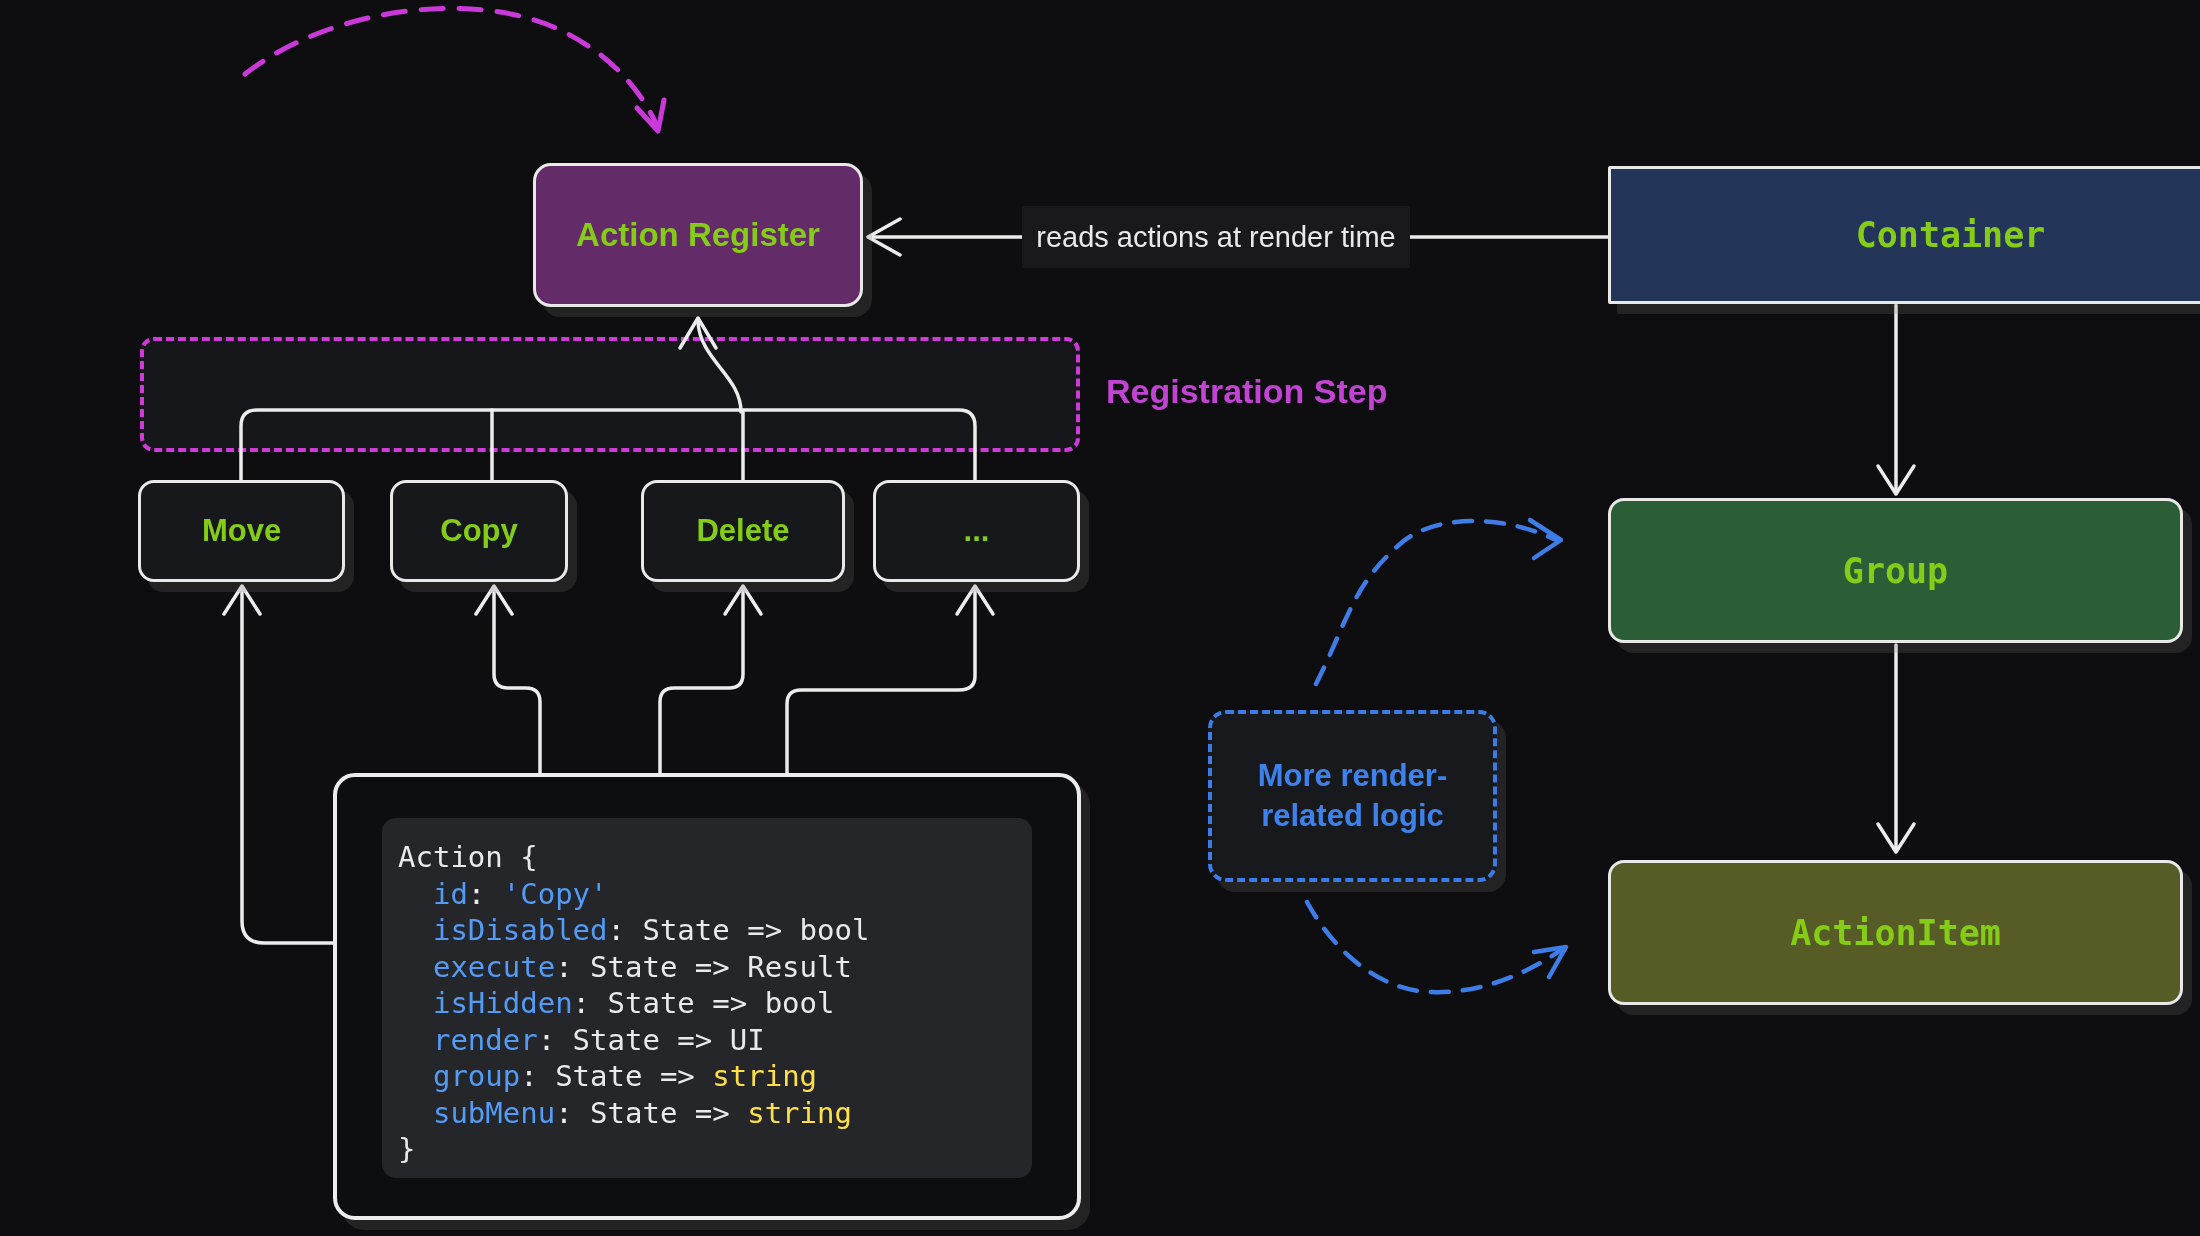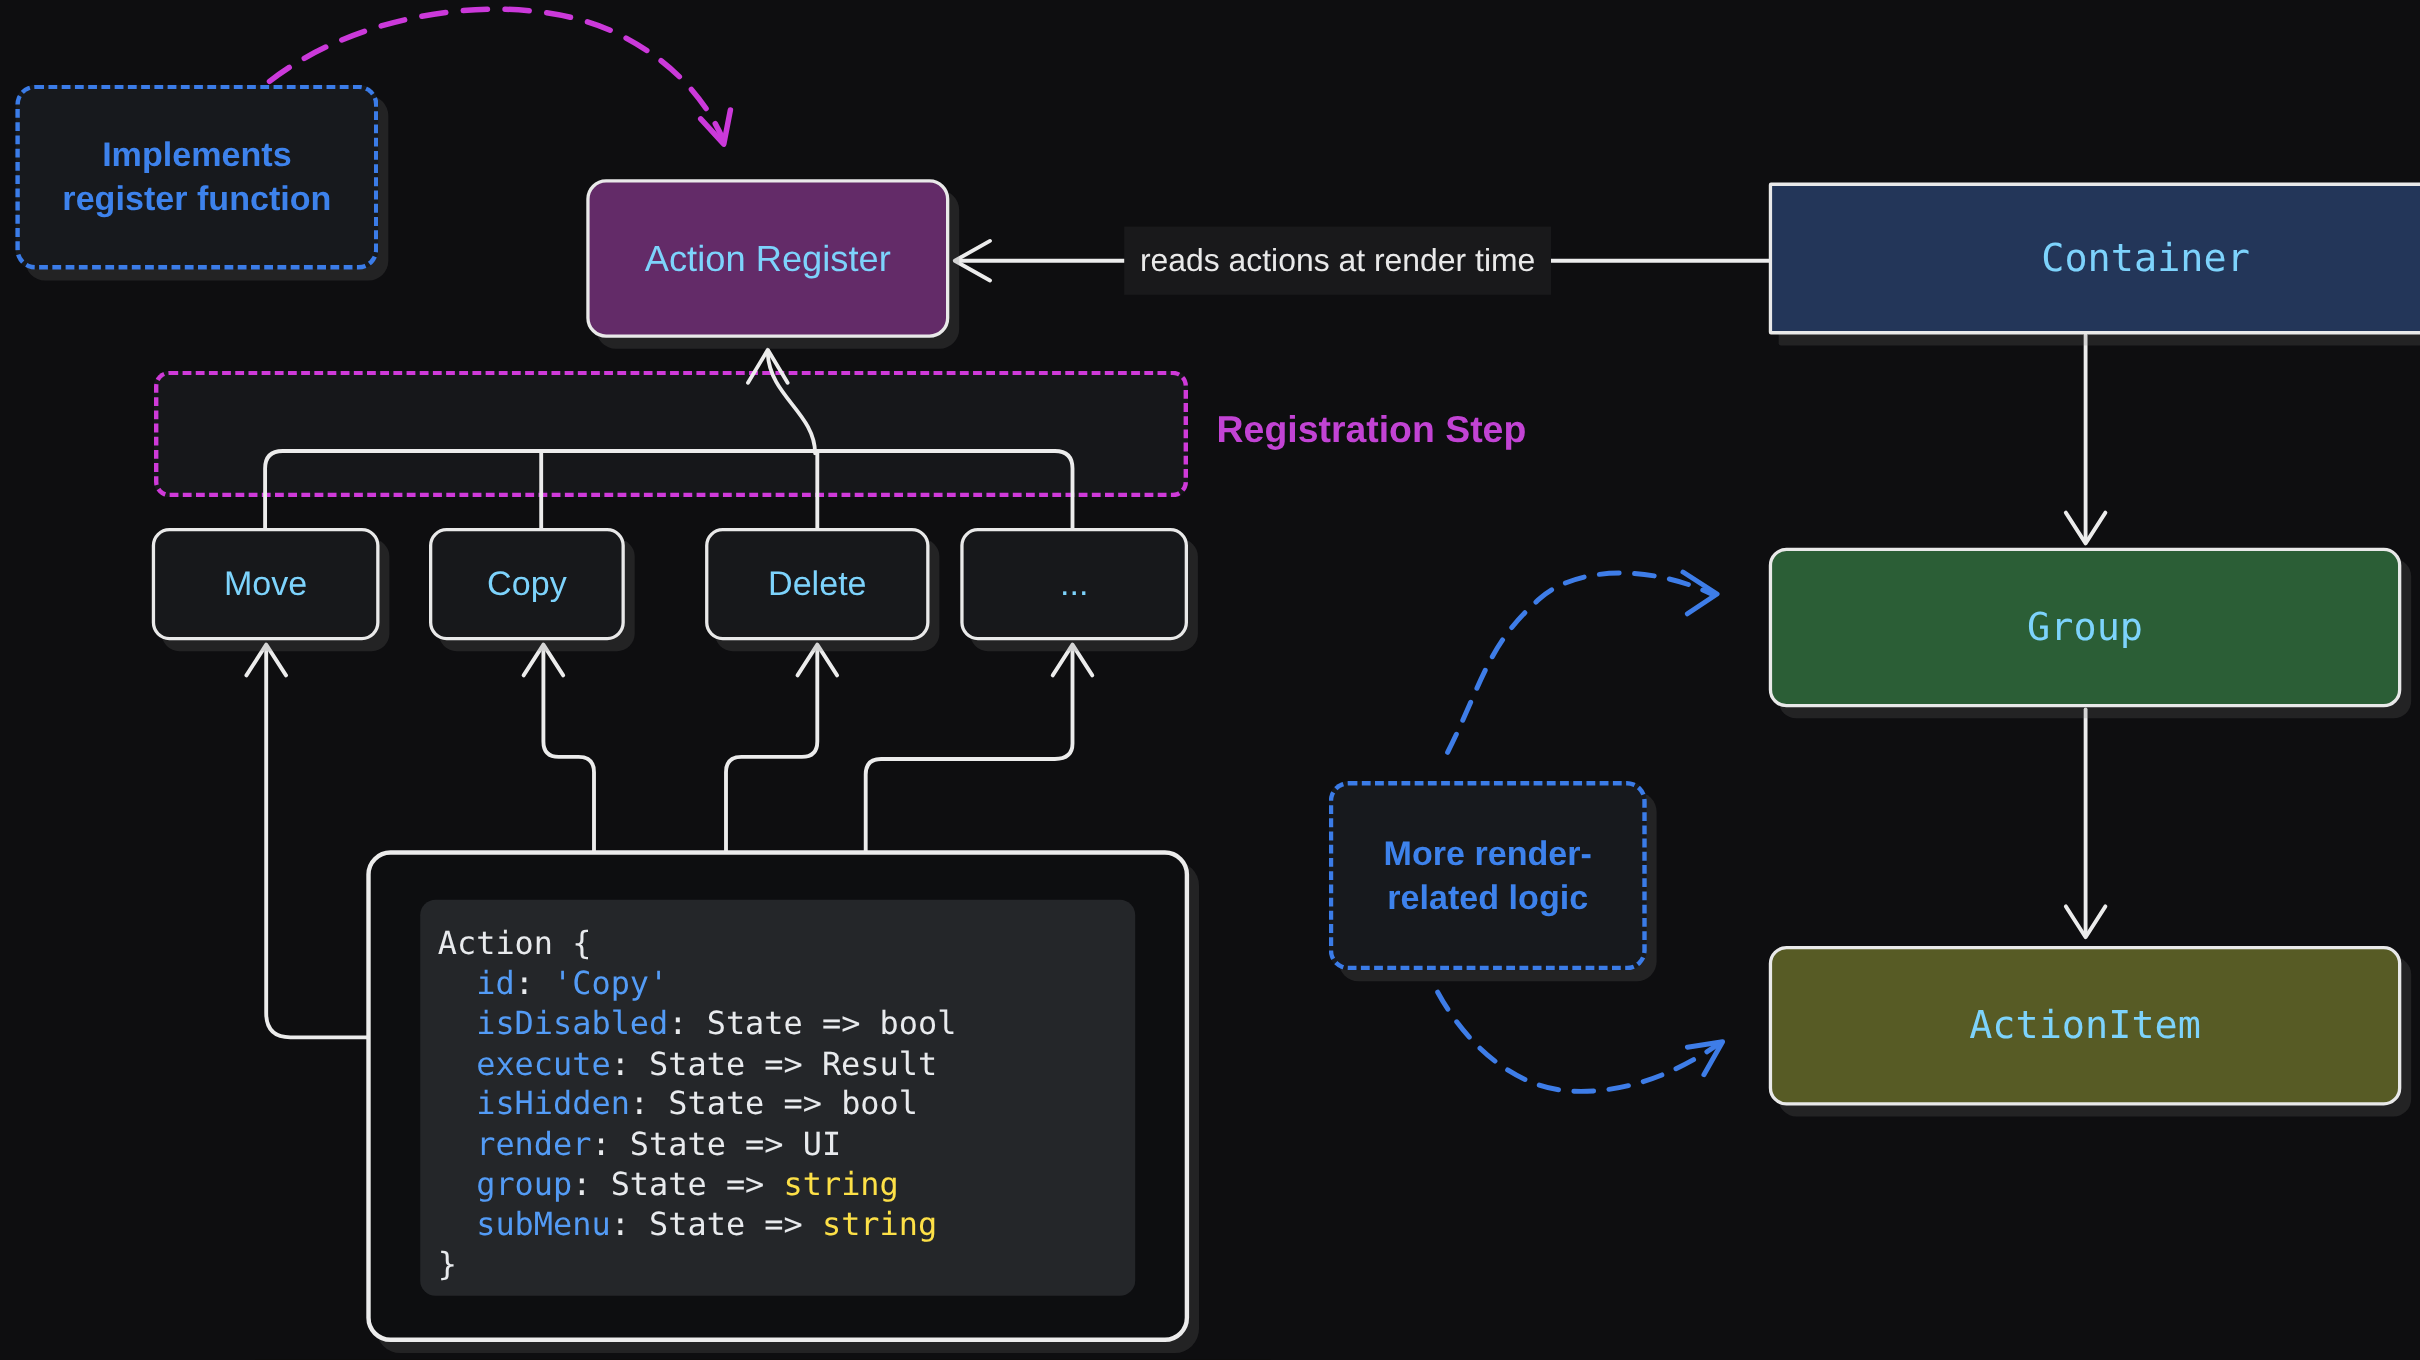--- a/index.html
+++ b/index.html
@@ -10,21 +10,21 @@
   .wires{position:absolute;left:0;top:0;z-index:1;}
   .node{position:absolute;z-index:2;display:flex;align-items:center;justify-content:center;
         text-align:center;box-sizing:border-box;}
   .shadow{box-shadow:9px 10px 0 rgba(118,118,118,0.20);}
   
   .note{border:4px dashed #3b7ce8;border-radius:18px;background:#17191d;color:#3d82ec;
         font-size:31px;line-height:40px;font-weight:bold;flex-direction:column;}
   .note-implements{left:14px;top:77px;width:330px;height:168px;}
   .note-more{left:1208px;top:710px;width:289px;height:172px;}
   
-  .solid{border:3.5px solid #e9e9e9;border-radius:18px;color:#7dd3fc;}
+  .solid{border:3.5px solid #e9e9e9;border-radius:18px;color:#84cc16;font-weight:bold;}
   .n-action-register{left:533px;top:163px;width:330px;height:144px;background:#632b68;font-size:33px;}
   .mono{font-family:"DejaVu Sans Mono",monospace;font-size:35px;}
   .n-container{left:1608px;top:166px;width:685px;height:138px;background:#233659;border-radius:2px;}
   .n-group{left:1608px;top:498px;width:575px;height:145px;background:#2b5e36;border-radius:16px;}
   .n-actionitem{left:1608px;top:860px;width:575px;height:145px;background:#575b25;border-radius:16px;}
   .action-chip{top:480px;height:102px;background:#17181b;border-radius:16px;font-size:31px;}
   .n-move{left:138px;width:207px;}
   .n-copy{left:390px;width:178px;}
   .n-delete{left:641px;width:204px;}
   .n-dots{left:873px;width:207px;}
@@ -92,24 +92,20 @@
     </g>
 
     <g stroke="#3e7de8" stroke-width="4.5" fill="none" stroke-linecap="round" stroke-linejoin="round">
       <path stroke-dasharray="18 14" d="M 1316 684 C 1348 620 1352 586 1400 544 C 1434 514 1502 514 1556 540"></path>
       <path d="M 1530 520 L 1561 540 L 1534 558"></path>
       <path stroke-dasharray="18 14" d="M 1307 902 C 1332 948 1376 990 1430 992 C 1478 994 1524 976 1564 948"></path>
       <path d="M 1534 952 L 1566 947 L 1549 977"></path>
     </g>
   </svg>
 
-  <div class="node note note-implements shadow">
-    <span>Implements</span>
-    <span>register function</span>
-  </div>
   <div class="node note note-more shadow">
     <span>More render-</span>
     <span>related logic</span>
   </div>
 
   <div class="reg-label">Registration Step</div>
 
   <div class="edge-label">reads actions at render time</div>
 
   <div class="node solid n-action-register shadow">Action Register</div>

